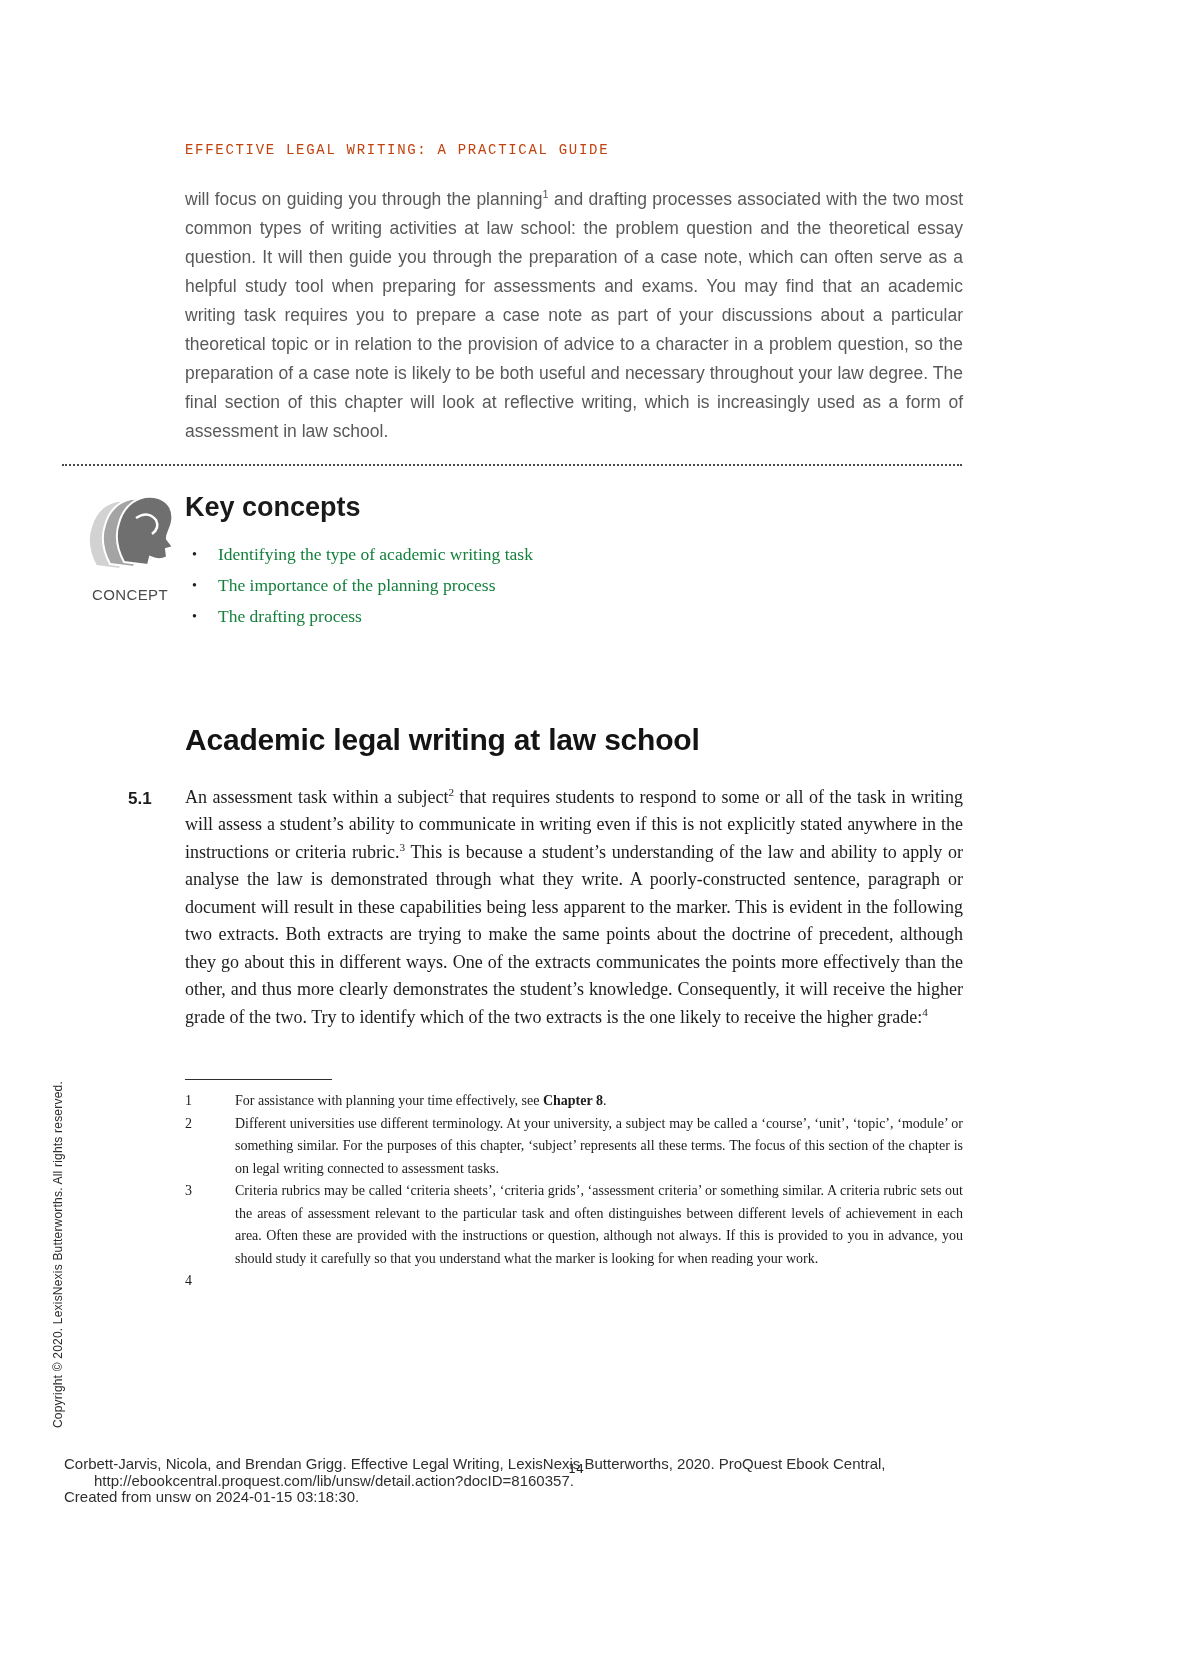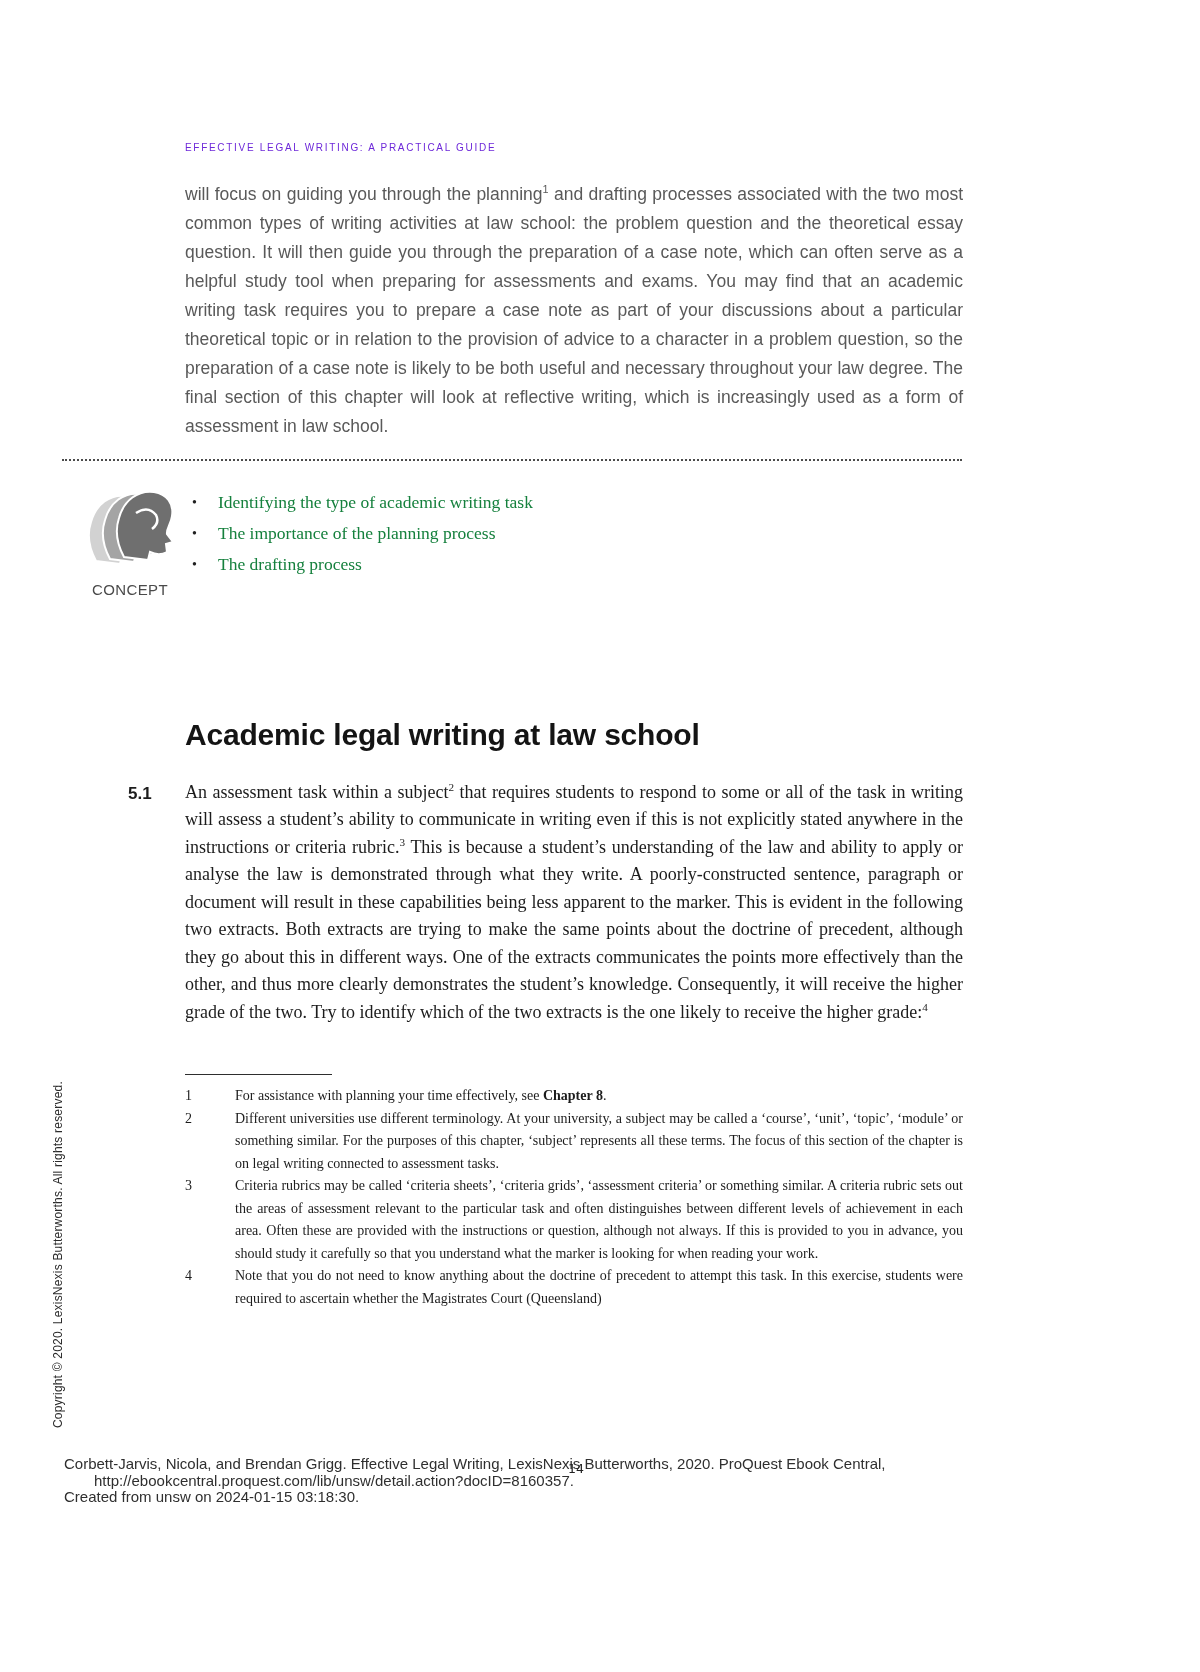--- a/index.html
+++ b/index.html
@@ -10,24 +10,24 @@
     font-family:"Liberation Serif", serif;
     color:#1c1c1c;
     overflow:hidden;
   }
   .content {
     position:absolute;
     left:185px; top:142px;
     width:778px;
   }
   .running-header {
-    font-family:Liberation Sans, sans-serif;
-    font-size:10px;
+    font-family:Liberation Mono, monospace;
+    font-size:14px;
     letter-spacing:1.7px;
-    color:#6d28d9;
+    color:#c2410c;
   }
   .intro {
     margin-top:27px;
     font-family:"Liberation Sans", sans-serif;
     font-size:17.5px;
     line-height:29px;
     color:#595959;
     text-align:justify;
   }
   .sup {
@@ -166,20 +166,21 @@
           <g stroke="#ffffff" stroke-width="2">
             <path fill="#d2d2d2" d="M12,74 C5,61 3,47 7,35 C12,17 26,7 42,9 C55,11 62,21 60,33 C59,41 54,46 55,51 L61,59 L54,61 L55,69 C48,73 42,71 38,69 L36,77 Z"></path>
             <path fill="#a4a4a4" transform="translate(14,-2)" d="M12,74 C5,61 3,47 7,35 C12,17 26,7 42,9 C55,11 62,21 60,33 C59,41 54,46 55,51 L61,59 L54,61 L55,69 C48,73 42,71 38,69 L36,77 Z"></path>
             <path fill="#6f6f6f" transform="translate(28,-4)" d="M12,74 C5,61 3,47 7,35 C12,17 26,7 42,9 C55,11 62,21 60,33 C59,41 54,46 55,51 L61,59 L54,61 L55,69 C48,73 42,71 38,69 L36,77 Z"></path>
             <path fill="none" stroke="#ffffff" stroke-width="2.5" transform="translate(28,-4)" d="M24,30 Q36,22 44,32 Q48,40 40,46"></path>
           </g>
         </svg>
       </span>
       <div class="kc-icon-label">CONCEPT</div>
     </div>
+    <h2 class="kc-title">Key concepts</h2>
     <ul class="kc-list">
       <li><span class="bullet-glyph"></span><span>Identifying the type of academic writing task</span></li>
       <li><span class="bullet-glyph"></span><span>The importance of the planning process</span></li>
       <li><span class="bullet-glyph"></span><span>The drafting process</span></li>
     </ul>
   </div>
 
   <h1 class="section-title">Academic legal writing at law school</h1>
 
   <p class="para-51">
@@ -192,21 +193,21 @@
     <div class="footnote">
       <span class="fn-num">1</span><span>For assistance with planning your time effectively, see </span><b>Chapter 8</b><span>.</span>
     </div>
     <div class="footnote">
       <span class="fn-num">2</span><span>Different universities use different terminology. At your university, a subject may be called a ‘course’, ‘unit’, ‘topic’, ‘module’ or something similar. For the purposes of this chapter, ‘subject’ represents all these terms. The focus of this section of the chapter is on legal writing connected to assessment tasks.</span>
     </div>
     <div class="footnote">
       <span class="fn-num">3</span><span>Criteria rubrics may be called ‘criteria sheets’, ‘criteria grids’, ‘assessment criteria’ or something similar. A criteria rubric sets out the areas of assessment relevant to the particular task and often distinguishes between different levels of achievement in each area. Often these are provided with the instructions or question, although not always. If this is provided to you in advance, you should study it carefully so that you understand what the marker is looking for when reading your work.</span>
     </div>
     <div class="footnote">
-      <span class="fn-num">4</span><span>Note that you do not need to know anything about the doctrine of precedent to attempt this task. In this exercise, students were required to ascertain whether the Magistrates Court (Queensland)</span>
+      <span class="fn-num">4</span>
     </div>
   </div>
 
 </div>
 
 <div class="sidebar-copyright">Copyright © 2020. LexisNexis Butterworths. All rights reserved.</div>
 
 <div class="footer">
   <div>Corbett-Jarvis, Nicola, and Brendan Grigg. Effective Legal Writing, LexisNexis Butterworths, 2020. ProQuest Ebook Central,</div>
   <div class="footer-line-indent">http://ebookcentral.proquest.com/lib/unsw/detail.action?docID=8160357.</div>

